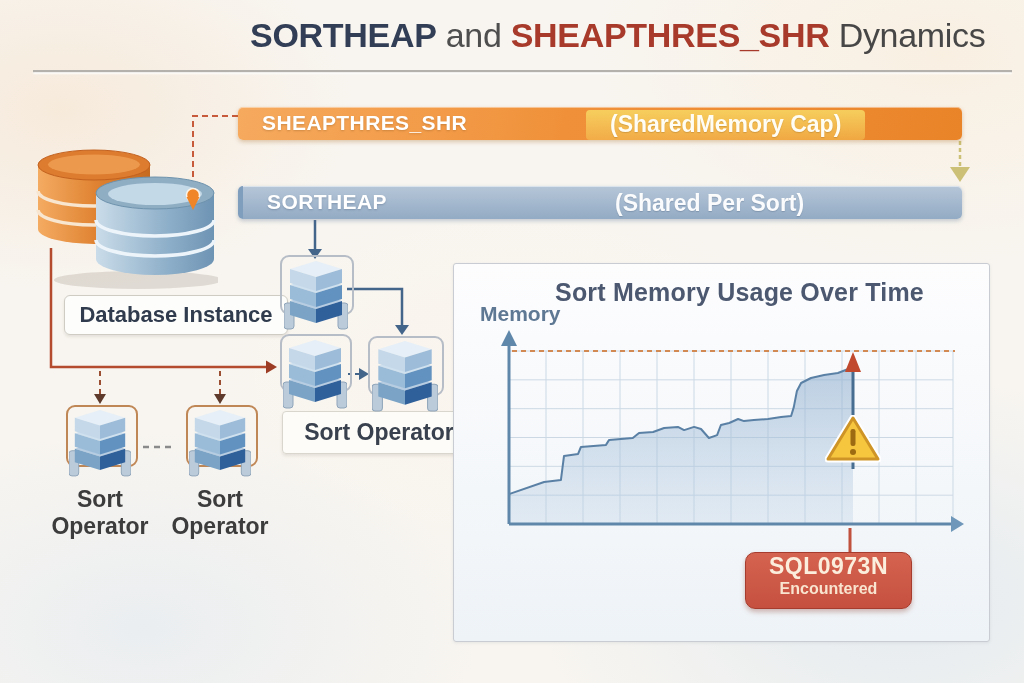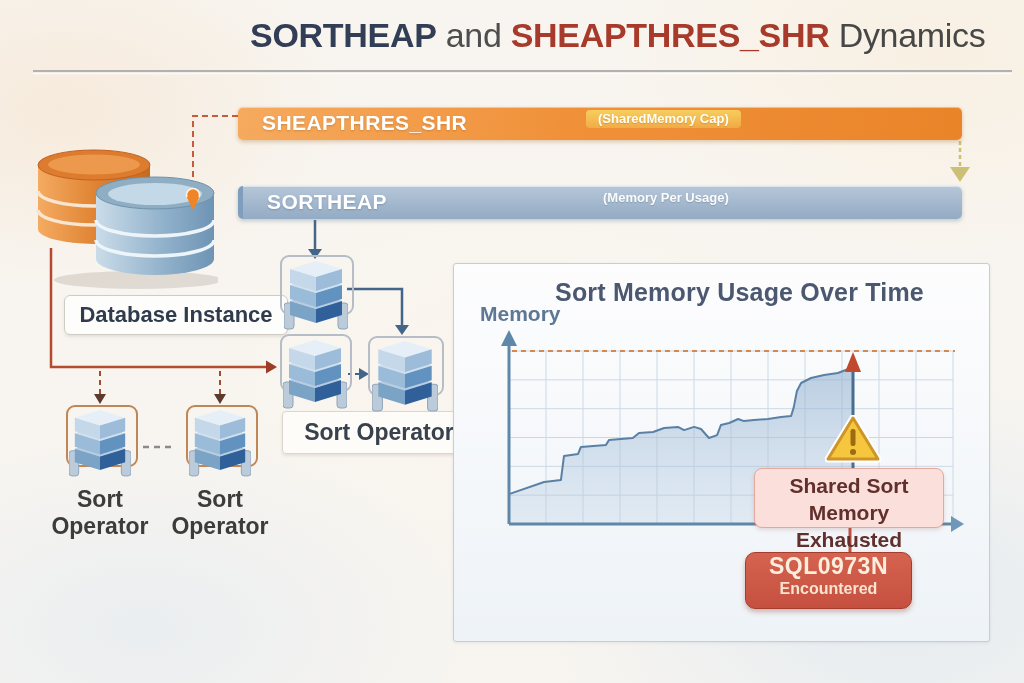--- a/index.html
+++ b/index.html
@@ -31,22 +31,22 @@
   #banner-shr{top:107px;
     background:linear-gradient(100deg,#f6aa5e 0%,#f0913a 45%,#ea8429 100%);
     box-shadow:inset 0 1px 0 rgba(255,255,255,.45), 0 2px 4px rgba(170,110,40,.35);}
   #banner-sortheap{top:186px;
     background:linear-gradient(180deg,#b6c6d8 0%,#9db3ca 70%,#93abc4 100%);
     border-left:5px solid #7f9dbc; box-sizing:border-box;
     box-shadow:inset 0 1px 0 rgba(255,255,255,.5), 0 2px 4px rgba(90,115,145,.35);}
   .banner .blabel{position:absolute; left:24px; top:4px; font-size:21px; font-weight:700; color:#ffffff;
     letter-spacing:.4px; text-shadow:0 1px 2px rgba(90,60,20,.25);}
   #banner-sortheap .blabel{text-shadow:0 1px 2px rgba(60,80,105,.3);}
-  .banner .bnote{position:absolute; left:348px; top:3px; font-size:13px; font-weight:600;
-    color:#fffdf4; padding:1px 12px 2px; border-radius:4px; text-shadow:0 1px 1px rgba(120,80,20,.25);}
+  .banner .bnote{position:absolute; left:348px; top:3px; font-size:23px; font-weight:600;
+    color:#fffdf4; padding:1px 24px 2px; border-radius:4px; text-shadow:0 1px 1px rgba(120,80,20,.25);}
   #banner-shr .bnote{background:linear-gradient(180deg, rgba(247,213,98,.9), rgba(245,205,90,.45));}
   #banner-sortheap .bnote{background:none; color:rgba(255,255,255,.96); text-shadow:0 1px 1px rgba(70,90,115,.3);}
 
   
   .labelbox{background:rgba(253,253,251,.95); border:1px solid #cfccc4; border-radius:6px;
     box-shadow:0 2px 3px rgba(120,110,95,.15); color:#303c4e; font-weight:600; text-align:center;}
   #db-instance-label{left:64px; top:295px; width:222px; height:38px; font-size:22px; line-height:38px;}
   #sort-operator-label{left:282px; top:411px; width:192px; height:41px; font-size:23px; line-height:41px;
     color:#39414e; border-radius:4px; background:rgba(253,252,248,.92); border-color:#d9d6cd;}
 
@@ -127,21 +127,21 @@
       <path d="M143,447 H171" fill="none" stroke="#8a8a8a" stroke-width="2.5" stroke-dasharray="6 5"></path>
     </g>
   </svg>
 
   <div class="abs banner" id="banner-shr" style="z-index:4;">
     <span class="blabel">SHEAPTHRES_SHR</span>
     <span class="bnote">(SharedMemory Cap)</span>
   </div>
   <div class="abs banner" id="banner-sortheap" style="z-index:4;">
     <span class="blabel">SORTHEAP</span>
-    <span class="bnote">(Memory Per Usage)</span>
+    <span class="bnote">(Shared Per Sort)</span>
   </div>
 
   <svg class="abs" width="185" height="150" viewBox="0 0 185 150" style="left:33px; top:143px; z-index:3;">
     <defs>
       <linearGradient id="obody" x1="0" y1="0" x2="1" y2="0">
         <stop offset="0" stop-color="#f4ab62"></stop>
           <stop offset=".5" stop-color="#e08433"></stop>
           <stop offset="1" stop-color="#c66a20"></stop>
       </linearGradient>
       <linearGradient id="bbody" x1="0" y1="0" x2="1" y2="0">
@@ -277,24 +277,20 @@
       <line x1="396" y1="264" x2="396" y2="289" stroke="#c0513d" stroke-width="3"></line>
     </svg>
 
     <svg class="abs" width="56" height="48" viewBox="0 0 56 48" style="left:371px; top:151px;">
       <polygon points="28,3 53,44 3,44" fill="none" stroke="#ffffff" stroke-width="7" stroke-linejoin="round"></polygon>
       <polygon points="28,3 53,44 3,44" fill="#f5c63e" stroke="#cf9426" stroke-width="3" stroke-linejoin="round"></polygon>
       <rect x="25.5" y="14" width="5" height="17" rx="2.2" fill="#9c6b12"></rect>
       <circle cx="28" cy="37" r="3" fill="#9c6b12"></circle>
     </svg>
 
-    <div class="abs" id="alert-box">
-      <div>Shared Sort</div>
-      <div>Memory Exhausted</div>
-    </div>
 
     <div class="abs" id="sql-badge">
       <div class="l1">SQL0973N</div>
       <div class="l2">Encountered</div>
     </div>
   </div>
 
 
 </div>
 

